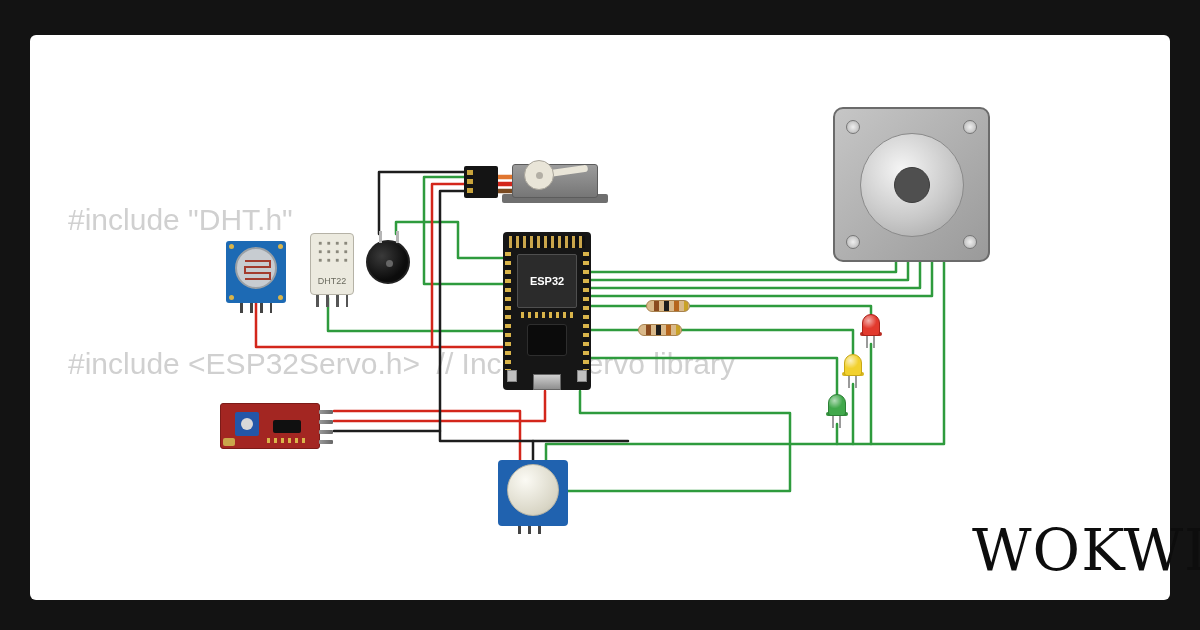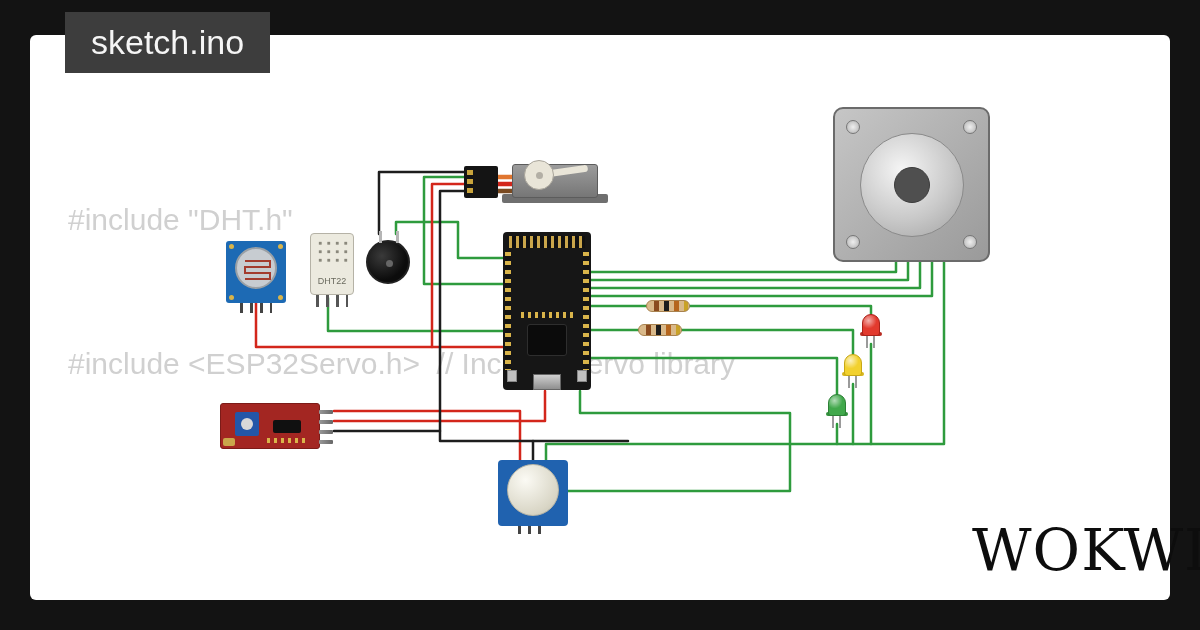--- a/index.html
+++ b/index.html
@@ -197,20 +197,23 @@
     <span class="screw" style="left:11px;bottom:11px"></span>
     <span class="screw" style="right:11px;bottom:11px"></span>
     <span class="face"></span>
     <span class="shaft"></span>
   </div>
 
   <div class="cmp esp32">
     <div class="esp-antenna"></div>
     <div class="pin-col" style="left:2px"></div>
     <div class="pin-col" style="left:80px"></div>
+    <div class="esp-shield">
+      <span>ESP32</span>
+    </div>
     <div class="esp-dots"></div>
     <div class="esp-chip"></div>
     <div class="esp-btn" style="left:4px"></div>
     <div class="esp-btn" style="left:74px"></div>
     <div class="esp-usb"></div>
   </div>
 
   <div class="cmp dht">
     <div class="dht-grid"></div>
     <div class="dht-label">DHT22</div>
@@ -269,17 +272,16 @@
   <div class="cmp led led-green" style="left:826px;top:392px">
     <span class="flange"></span>
     <span class="bulb"></span>
     <span class="leg" style="left:6px"></span>
     <span class="leg" style="left:13px"></span>
   </div>
 
   <div class="cmp resistor" style="left:646px;top:300px"></div>
   <div class="cmp resistor" style="left:638px;top:324px"></div>
 
-  <div class="tab">sketch.ino</div>
 
   <div class="logo">WOKWI</div>
 
 </div>
 
 </body></html>

